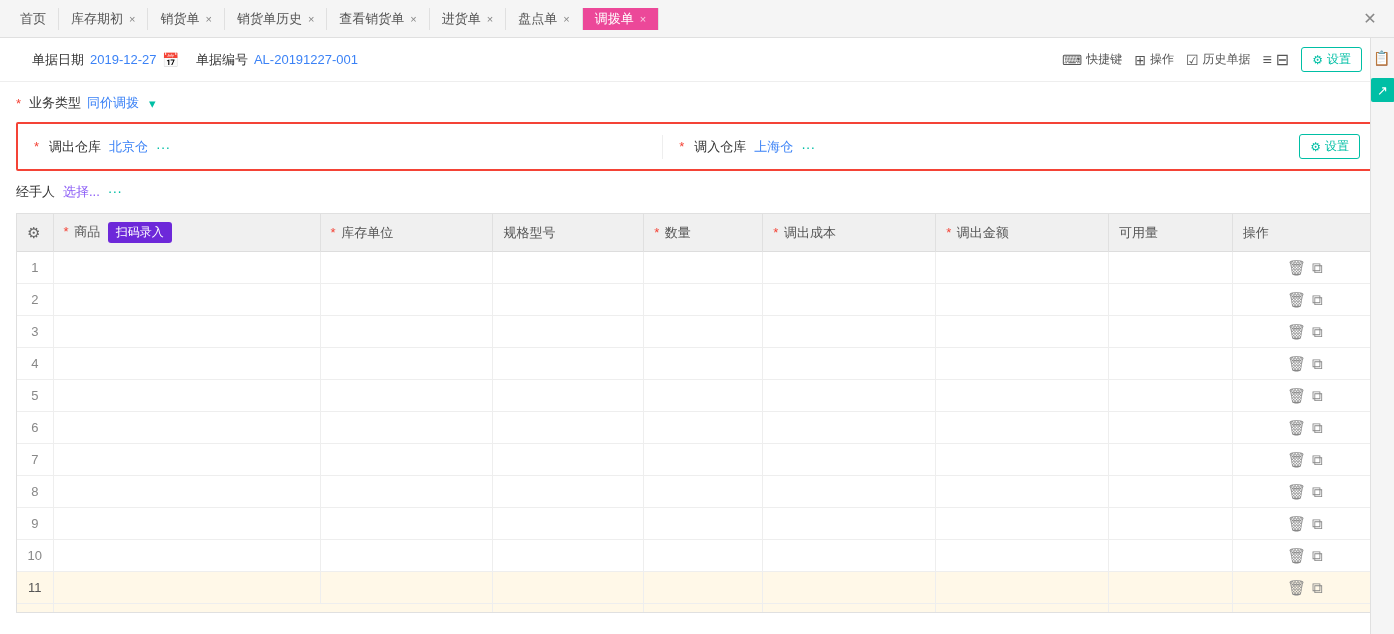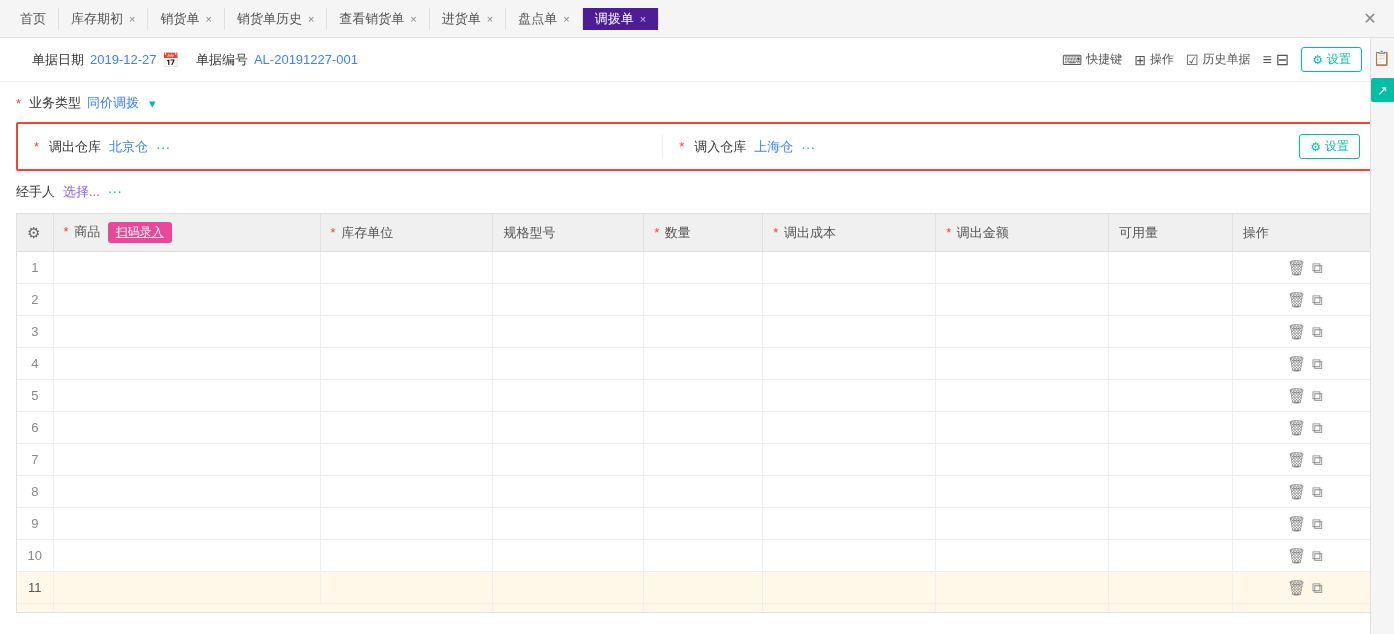--- a/index.html
+++ b/index.html
@@ -20,21 +20,21 @@
       padding: 0 12px;
       height: 22px;
       cursor: pointer;
       font-size: 13px;
       color: #555;
       border-right: 1px solid #e0e0e0;
       position: relative;
       white-space: nowrap;
     }
     .tab-item.active {
-      background: #4c1d95;
+      background: #ec4899;
       color: #fff;
     }
     .tab-item .close-btn {
       margin-left: 6px;
       font-size: 11px;
       cursor: pointer;
       color: inherit;
       opacity: 0.7;
     }
     .tab-item.active .close-btn { color: #fff; }
@@ -220,29 +220,28 @@
       text-align: center;
       width: 30px;
     }
     .subtotal-row td {
       background: #fff8e8;
       font-weight: normal;
       color: #555;
       margin-left: 8px;
     }
     .scan-btn {
-      background: #ec4899;
+      background: #6d28d9;
       color: #fff;
       border: none;
       border-radius: 3px;
       padding: 2px 8px;
       font-size: 12px;
       cursor: pointer;
       margin-left: 4px;
-      text-decoration: underline;
     }
     .col-actions {
       display: flex;
       align-items: center;
       gap: 6px;
       justify-content: center;
     }
     .action-icon {
       color: #888;
       cursor: pointer;

